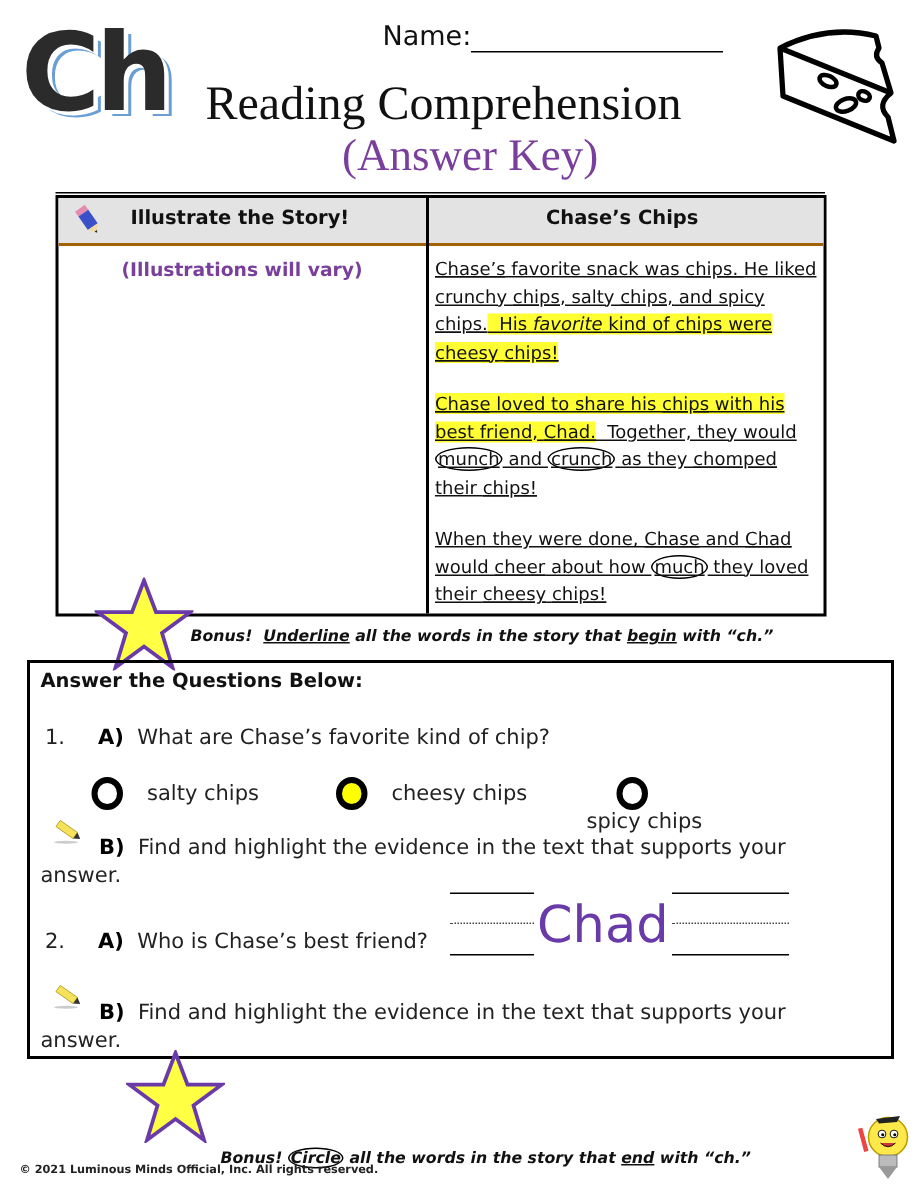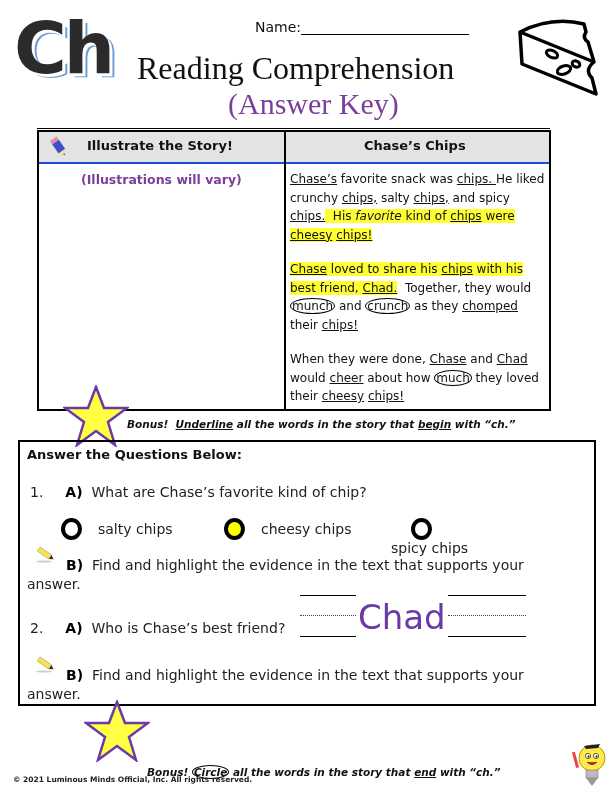--- a/index.html
+++ b/index.html
@@ -1,36 +1,36 @@
 <!DOCTYPE html>
 <html><head>
 <meta charset="utf-8">
 <style>
   html, body { margin:0; padding:0; background:#fff; }
   body { width:612px; height:792px; position:relative; overflow:hidden; font-family:"Liberation Sans", sans-serif; color:#111; }
   .abs { position:absolute; }
   .ch-logo { left:14px; top:12px; font-family:"DejaVu Sans", sans-serif; font-size:72px; font-weight:bold; color:#2b2b2b; letter-spacing:-3px; line-height:72px;
     text-shadow: 3px 3px 0 #ffffff, 5px 4px 0 #6a9fd6; }
-  .name-line { left:255px; top:14px; font-size:14px; font-family:"DejaVu Sans", sans-serif; }
+  .name-line { left:255px; top:14px; font-size:18px; font-family:"DejaVu Sans", sans-serif; }
   .name-line .blank { display:inline-block; width:168px; border-bottom:1.5px solid #000; vertical-align:bottom; height:20px; }
   .title { left:137px; top:50px; font-family:"Liberation Serif", serif; font-size:32px; color:#111; }
   .subtitle { left:228px; top:87px; font-family:"Liberation Serif", serif; font-size:30px; color:#7a3f9c; }
   .rule { left:37px; top:128px; width:513px; border-top:1px solid #000; }
   .cheese { left:512px; top:12px; width:90px; height:100px; }
 
   .story-table { left:37px; top:130px; width:514px; height:281px; border:2px solid #000; box-sizing:border-box; }
-  .story-table .head { position:absolute; top:0; left:0; right:0; height:30px; background:#e3e3e3; border-bottom:2px solid #1d4ed8; }
+  .story-table .head { position:absolute; top:0; left:0; right:0; height:30px; background:#e3e3e3; border-bottom:2px solid #a16207; }
   .story-table .divider { position:absolute; top:0; bottom:0; left:245px; border-left:2px solid #000; }
   .col-head { position:absolute; top:6px; font-family:"DejaVu Sans", sans-serif; font-size:13px; font-weight:bold; }
   .col-head.left { left:48px; }
   .col-head.right { left:325px; }
   .pencil-icon { position:absolute; left:10px; top:4px; width:20px; height:22px; }
   .ill-note { position:absolute; left:42px; top:40px; font-family:"DejaVu Sans", sans-serif; font-size:12.5px; font-weight:bold; color:#7a3f9c; }
   .story { position:absolute; left:251px; top:38px; width:255px; font-family:"DejaVu Sans", sans-serif; font-size:12px; line-height:18.5px; color:#111; }
-  .story p { margin:0 0 16px 0; }
+  .story p { margin:0 0 16px 0;text-decoration:underline; }
   .u { text-decoration:underline; }
   .hl { background:#ffff33; }
   .circ { border:1.5px solid #000; border-radius:50%; padding:0 1px; }
 
   .star { width:66px; height:62px; }
   .bonus1 { left:127px; top:418px; font-family:"DejaVu Sans", sans-serif; font-size:10.5px; font-style:italic; font-weight:bold; color:#111; }
 
   .qbox { left:18px; top:440px; width:578px; height:266px; border:2px solid #000; box-sizing:border-box; }
   .qhead { left:27px; top:447px; font-family:"DejaVu Sans", sans-serif; font-size:13px; font-weight:bold; }
   .q { font-family:"DejaVu Sans", sans-serif; font-size:14px; color:#222; }

